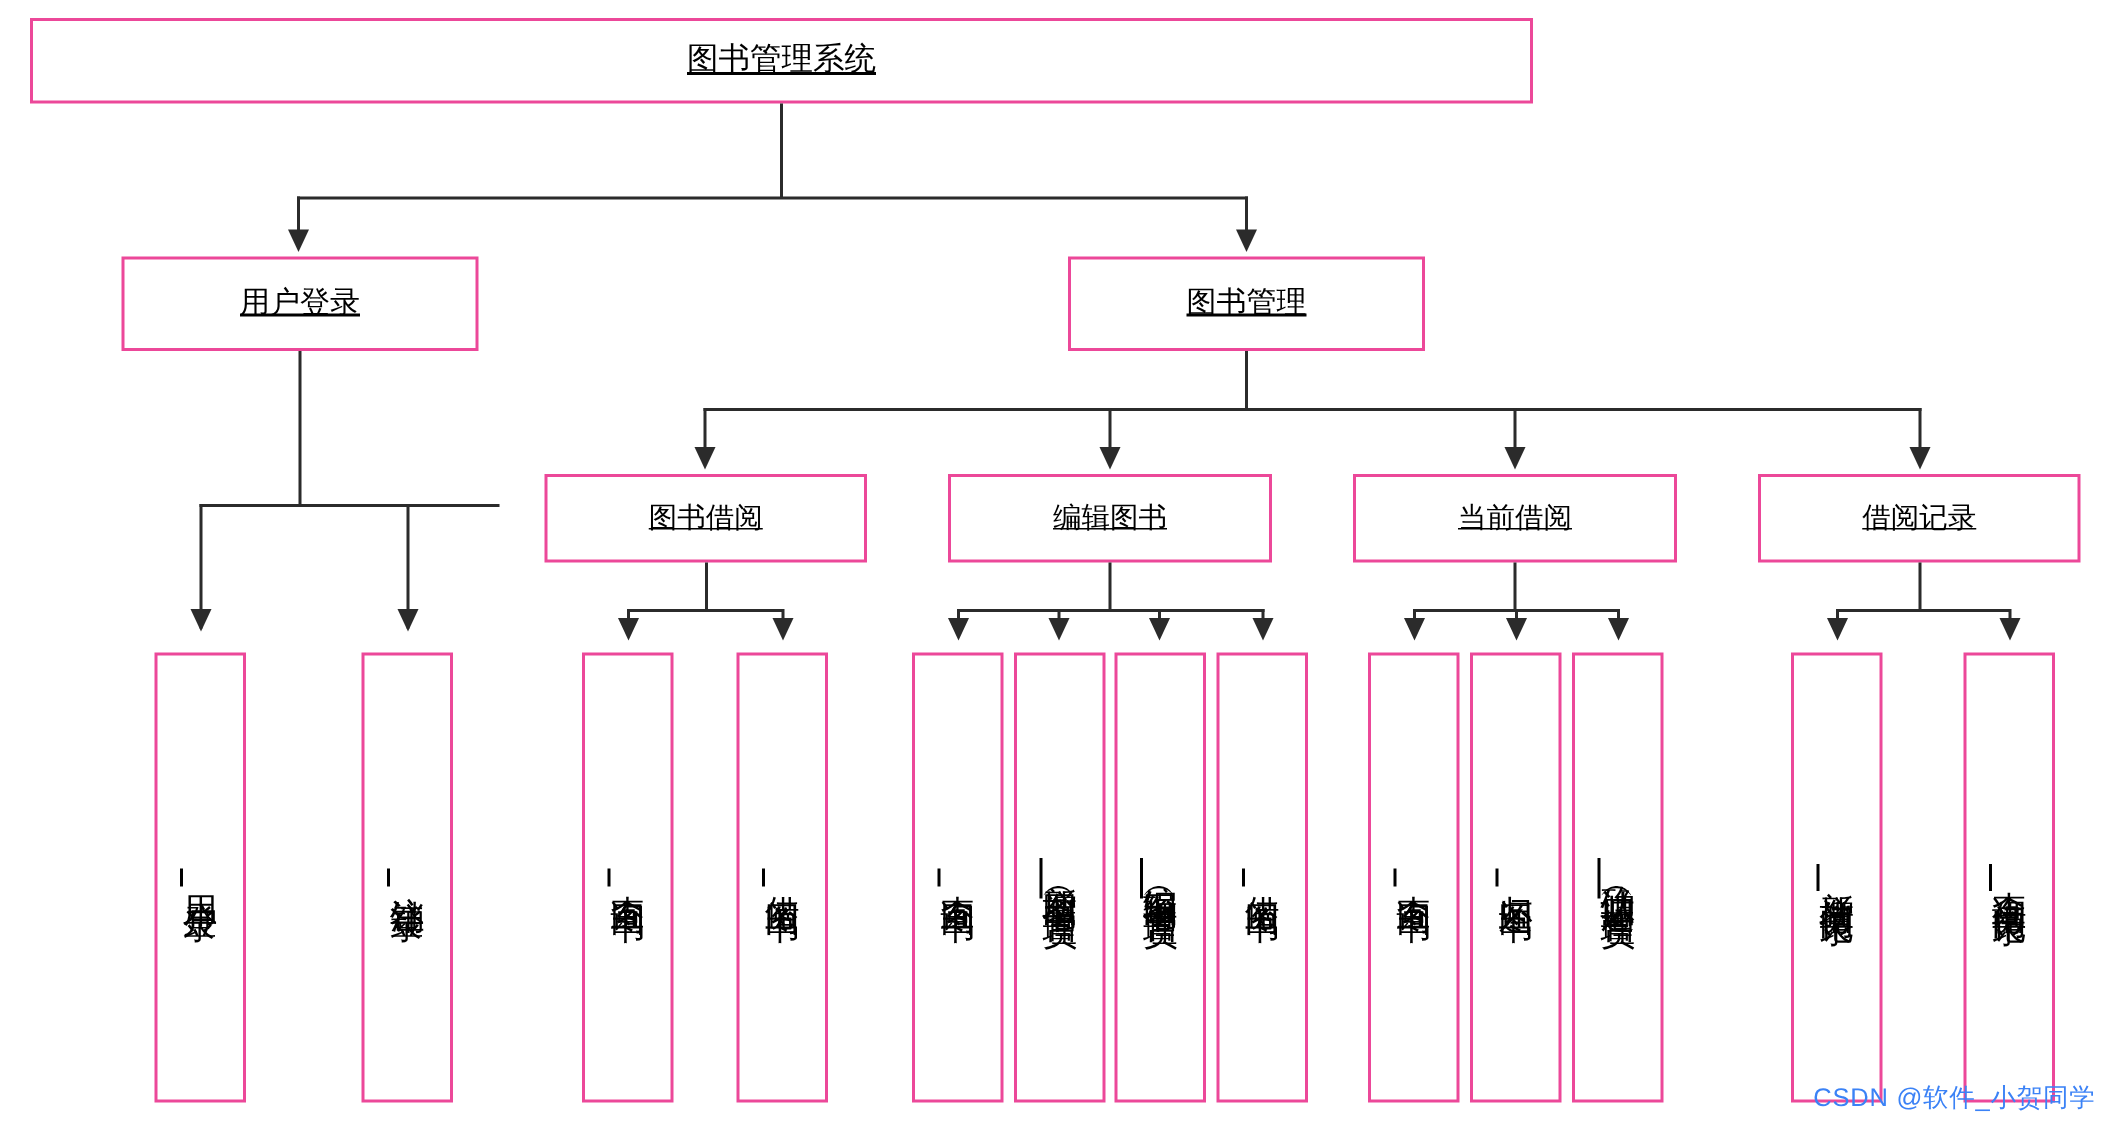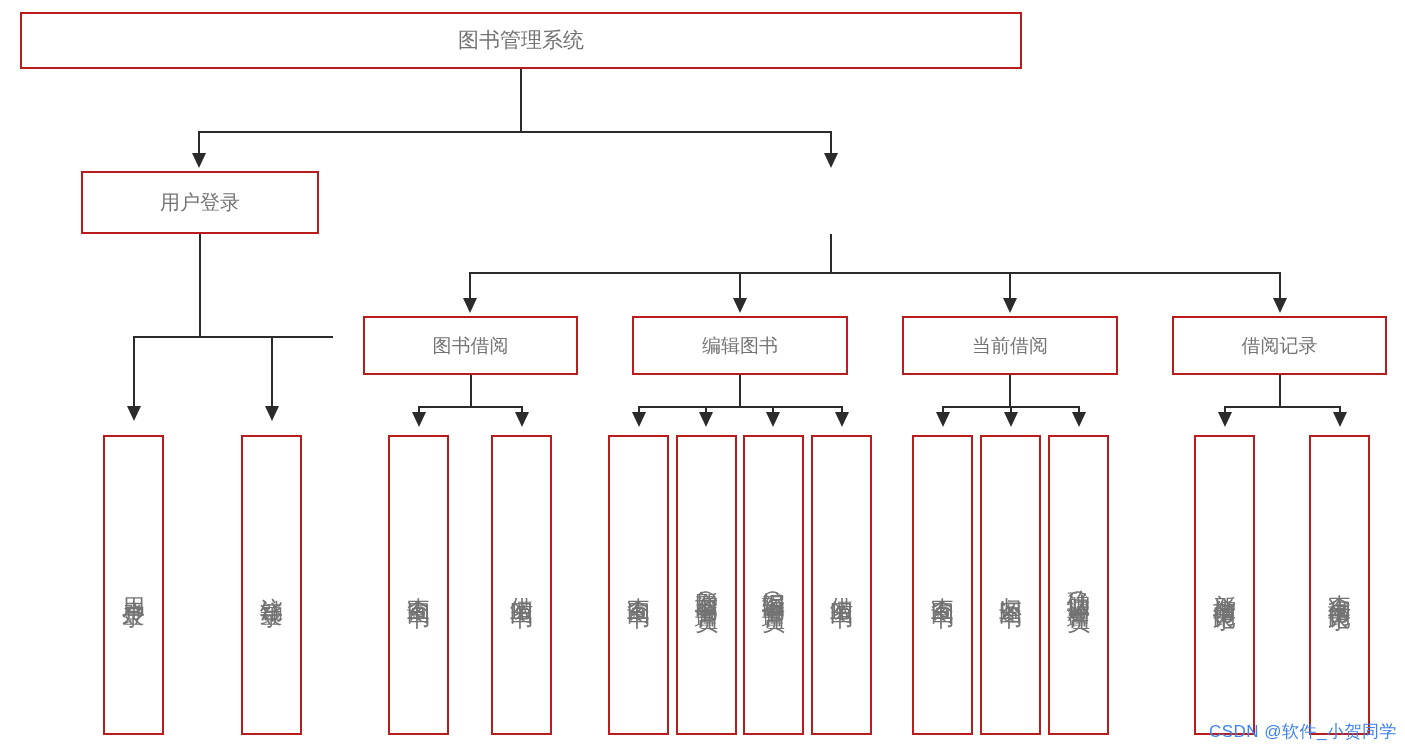--- a/index.html
+++ b/index.html
@@ -12,26 +12,27 @@
     position:relative;
     width:1405px;
     height:747px;
     background:#ffffff;
     overflow:hidden;
   }
   
   .node{
     position:absolute;
     box-sizing:border-box;
-    border:2px solid #b91c1c;
+    border:2px solid #ec4899;
     background:#ffffff;
     display:flex;
     align-items:center;
     justify-content:center;
-    color:#737373;
+    color:#000000;
+    text-decoration:underline;
   }
   .node .label{
     white-space:nowrap;
     line-height:1.15;
   }
   .node.root .label{font-size:21px;}
   .node.lvl1 .label{font-size:20px;}
   .node.lvl2 .label{font-size:19px;}
   
   .node.leaf{
@@ -86,20 +87,23 @@
 
   <div class="conn hline" style="left:198px;top:131px;width:634px;"></div>
 
   <div class="conn vline" style="left:198px;top:131px;height:25px;"></div>
   <div class="arrow" style="left:192px;top:153px;"></div>
   <div class="conn vline" style="left:830px;top:131px;height:25px;"></div>
   <div class="arrow" style="left:824px;top:153px;"></div>
 
   <div class="node lvl1" style="left:81px;top:171px;width:238px;height:63px;">
     <span class="label">用户登录</span>
+  </div>
+  <div class="node lvl1" style="left:712px;top:171px;width:238px;height:63px;">
+    <span class="label">图书管理</span>
   </div>
 
   <div class="conn vline" style="left:199px;top:234px;height:103px;"></div>
   <div class="conn hline" style="left:133px;top:336px;width:200px;"></div>
   <div class="conn vline" style="left:133px;top:336px;height:83px;"></div>
   <div class="arrow" style="left:127px;top:406px;"></div>
   <div class="conn vline" style="left:271px;top:336px;height:83px;"></div>
   <div class="arrow" style="left:265px;top:406px;"></div>
 
   <div class="conn vline" style="left:830px;top:234px;height:39px;"></div>

